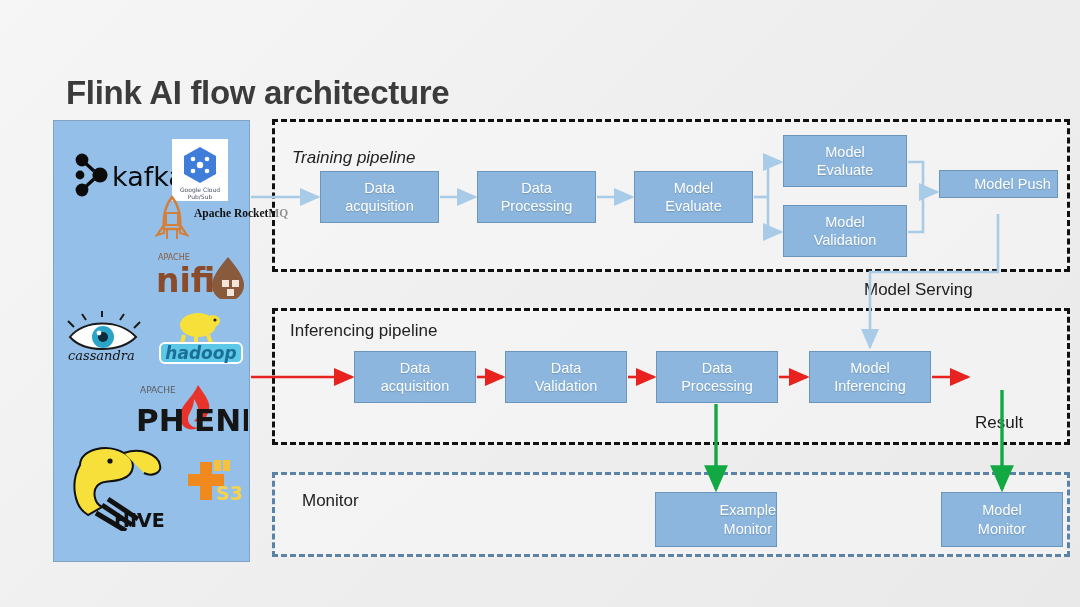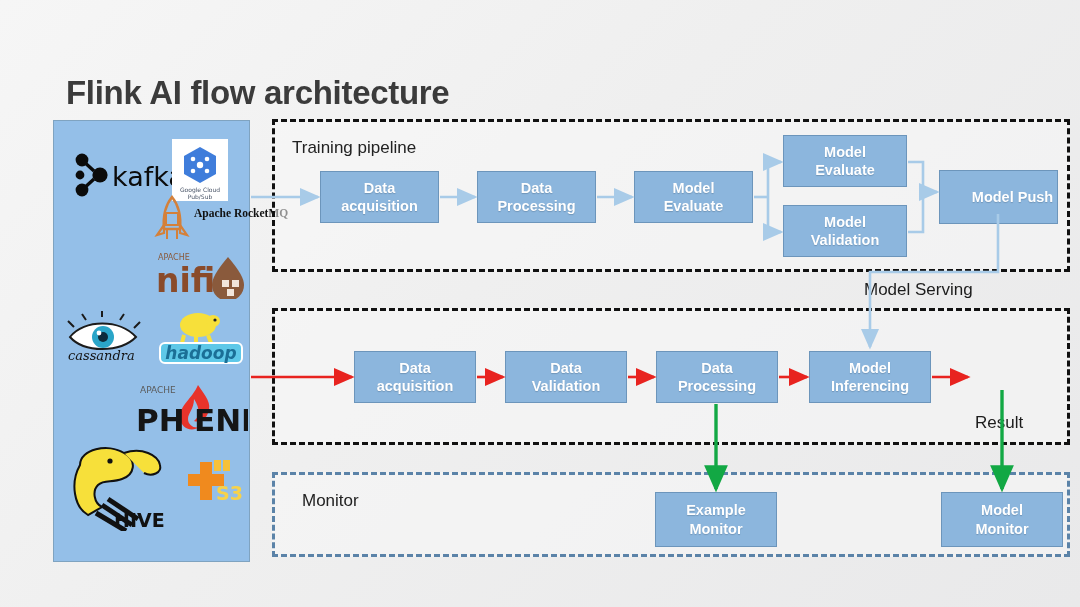--- a/index.html
+++ b/index.html
@@ -57,21 +57,21 @@
   }
 
   
   .node {
     position: absolute;
     box-sizing: border-box;
     background: #8cb6dd;
     border: 1px solid #6c95bb;
     color: #ffffff;
     font-size: 14.5px;
-    font-weight: bold;
+    font-weight: normal;
     display: flex;
     align-items: center;
     justify-content: center;
     text-align: center;
     line-height: 1.25;
     text-shadow: 0 1px 1px rgba(80,110,140,0.45);
   }
 
   
   .free-label {
@@ -194,21 +194,21 @@
       <svg width="60" height="62" viewBox="0 0 60 62">
         <path d="M18 6 L30 6 L30 18 L42 18 L42 30 L30 30 L30 44 L18 44 L18 30 L6 30 L6 18 L18 18 Z" fill="#f08a1e"></path>
         <rect x="32" y="4" width="7" height="11" fill="#f7c13a"></rect>
         <rect x="41" y="4" width="7" height="11" fill="#f7c13a"></rect>
         <text x="34" y="44" font-family="DejaVu Sans, sans-serif" font-size="19" font-weight="bold" fill="#f7d24a">S3</text>
       </svg>
     </div>
   </div>
 
   <div class="region black" style="left:272px; top:119px; width:798px; height:153px;"></div>
-  <div class="region-label" style="left:292px; top:138px;">Training pipeline</div>
+  <div class="region-label" style="left:292px; top:148px;font-style:italic;">Training pipeline</div>
 
   <div class="node" style="left:320px; top:171px; width:119px; height:52px;">
     <span>
       <span>Data</span><br>
       <span>acquisition</span>
     </span>
   </div>
 
   <div class="node" style="left:477px; top:171px; width:119px; height:52px;">
     <span>
@@ -231,27 +231,28 @@
     </span>
   </div>
 
   <div class="node" style="left:783px; top:205px; width:124px; height:52px;">
     <span>
       <span>Model</span><br>
       <span>Validation</span>
     </span>
   </div>
 
-  <div class="node" style="left:939px; top:170px; width:119px; height:54px;padding-left:28px;">
+  <div class="node" style="left:939px; top:170px; width:119px; height:28px;padding-left:28px;">
     <span>Model Push</span>
   </div>
 
   <div class="free-label" style="left:864px; top:280px;">Model Serving</div>
 
   <div class="region black" style="left:272px; top:308px; width:798px; height:137px;"></div>
+  <div class="region-label" style="left:290px; top:321px;">Inferencing pipeline</div>
 
   <div class="node" style="left:354px; top:351px; width:122px; height:52px;">
     <span>
       <span>Data</span><br>
       <span>acquisition</span>
     </span>
   </div>
 
   <div class="node" style="left:505px; top:351px; width:122px; height:52px;">
     <span>
@@ -272,21 +273,21 @@
       <span>Model</span><br>
       <span>Inferencing</span>
     </span>
   </div>
 
   <div class="free-label" style="left:975px; top:367px;margin-top:46px;">Result</div>
 
   <div class="region blue" style="left:272px; top:472px; width:798px; height:85px;"></div>
   <div class="region-label" style="left:302px; top:491px;">Monitor</div>
 
-  <div class="node" style="left:655px; top:492px; width:122px; height:55px;">
+  <div class="node" style="left:655px; top:492px; width:122px; height:55px;justify-content:flex-end;">
     <span>
       <span>Example</span><br>
       <span>Monitor</span>
     </span>
   </div>
 
   <div class="node" style="left:941px; top:492px; width:122px; height:55px;">
     <span>
       <span>Model</span><br>
       <span>Monitor</span>

